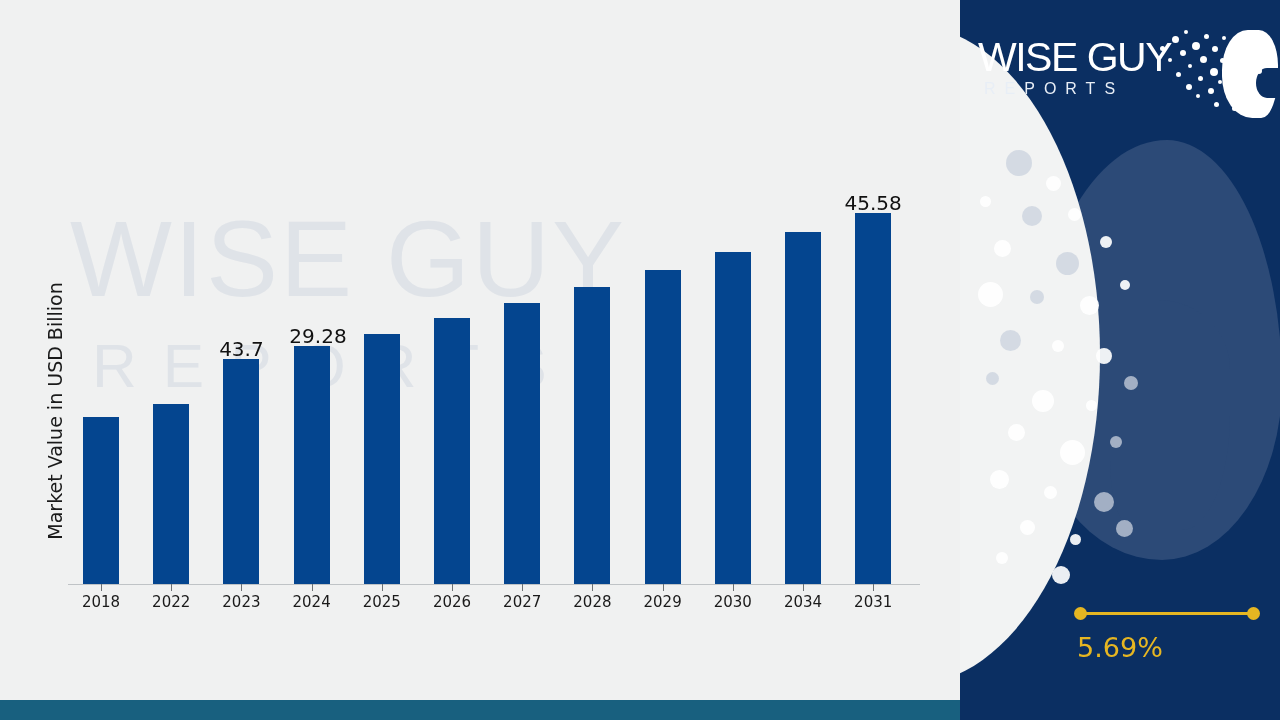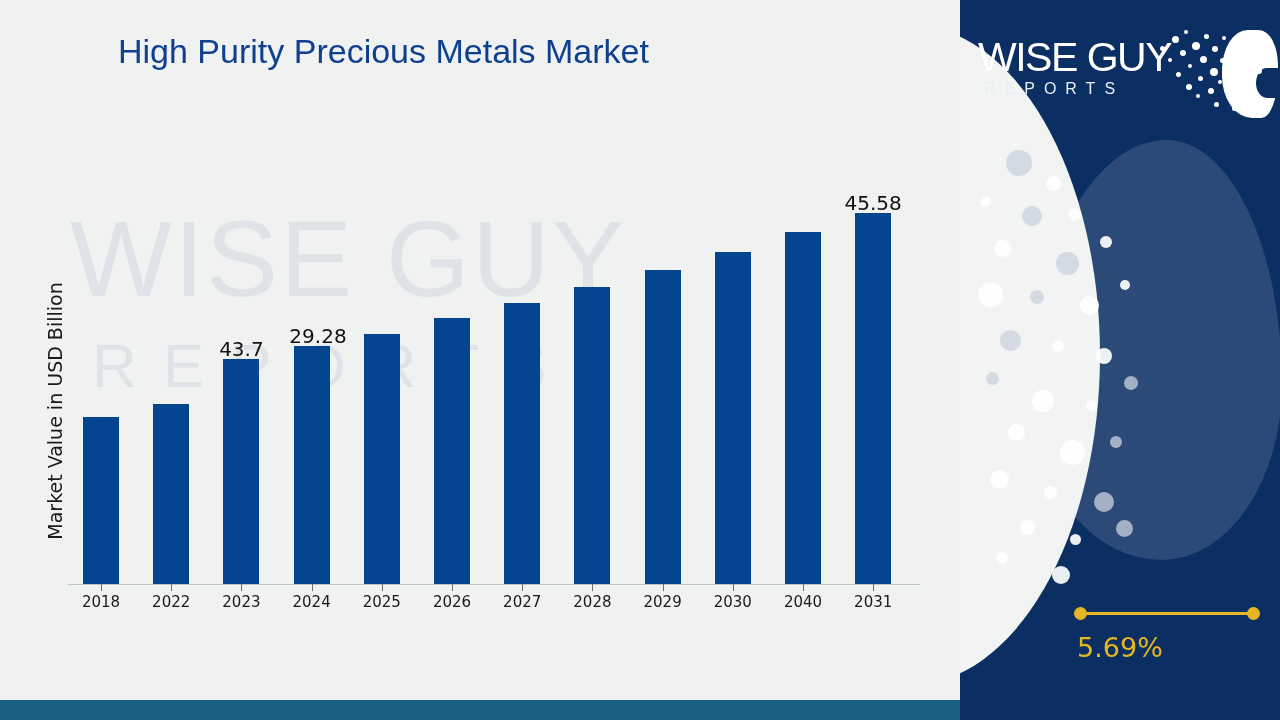--- a/index.html
+++ b/index.html
@@ -233,21 +233,20 @@
 
 <div id="page">
 
   <div class="plot">
 
     <div class="watermark">
       <div class="w1">WISE GUY</div>
       <div class="w2">REPORTS</div>
     </div>
 
-    <div class="chart-title">High Purity Precious Metals Market</div>
     <div class="ylabel">Market Value in USD Billion</div>
 
     <div class="axis-line"></div>
 
     <div id="bars-layer">
         <div class="bar" style="left: 83px; width: 36px; height: 166.942px; bottom: 136px; background: rgb(4, 69, 143);"></div>
         <div class="bar" style="left: 153.2px; width: 36px; height: 179.965px; bottom: 136px; background: rgb(4, 69, 143);"></div>
         <div class="bar" style="left: 223.4px; width: 36px; height: 225.465px; bottom: 136px; background: rgb(4, 69, 143);"></div>
         <div class="bar-label" style="left: 196.4px; width: 90px; top: 336.535px;">43.7</div>
         <div class="bar" style="left: 293.6px; width: 36px; height: 238.326px; bottom: 136px; background: rgb(4, 69, 143);"></div>
@@ -277,21 +276,21 @@
         <div class="xtick-label" style="left: 412px; width: 80px;">2026</div>
         <div class="tick" style="left: 522.2px;"></div>
         <div class="xtick-label" style="left: 482.2px; width: 80px;">2027</div>
         <div class="tick" style="left: 592.4px;"></div>
         <div class="xtick-label" style="left: 552.4px; width: 80px;">2028</div>
         <div class="tick" style="left: 662.6px;"></div>
         <div class="xtick-label" style="left: 622.6px; width: 80px;">2029</div>
         <div class="tick" style="left: 732.8px;"></div>
         <div class="xtick-label" style="left: 692.8px; width: 80px;">2030</div>
         <div class="tick" style="left: 803px;"></div>
-        <div class="xtick-label" style="left: 763px; width: 80px;">2040</div>
+        <div class="xtick-label" style="left: 763px; width: 80px;">2034</div>
         <div class="tick" style="left: 873.2px;"></div>
         <div class="xtick-label" style="left: 833.2px; width: 80px;">2031</div>
       </div>
   </div>
 
   <div class="bottom-strip"></div>
 
   <div class="right-panel">
 
     <div class="head-shape"></div>

